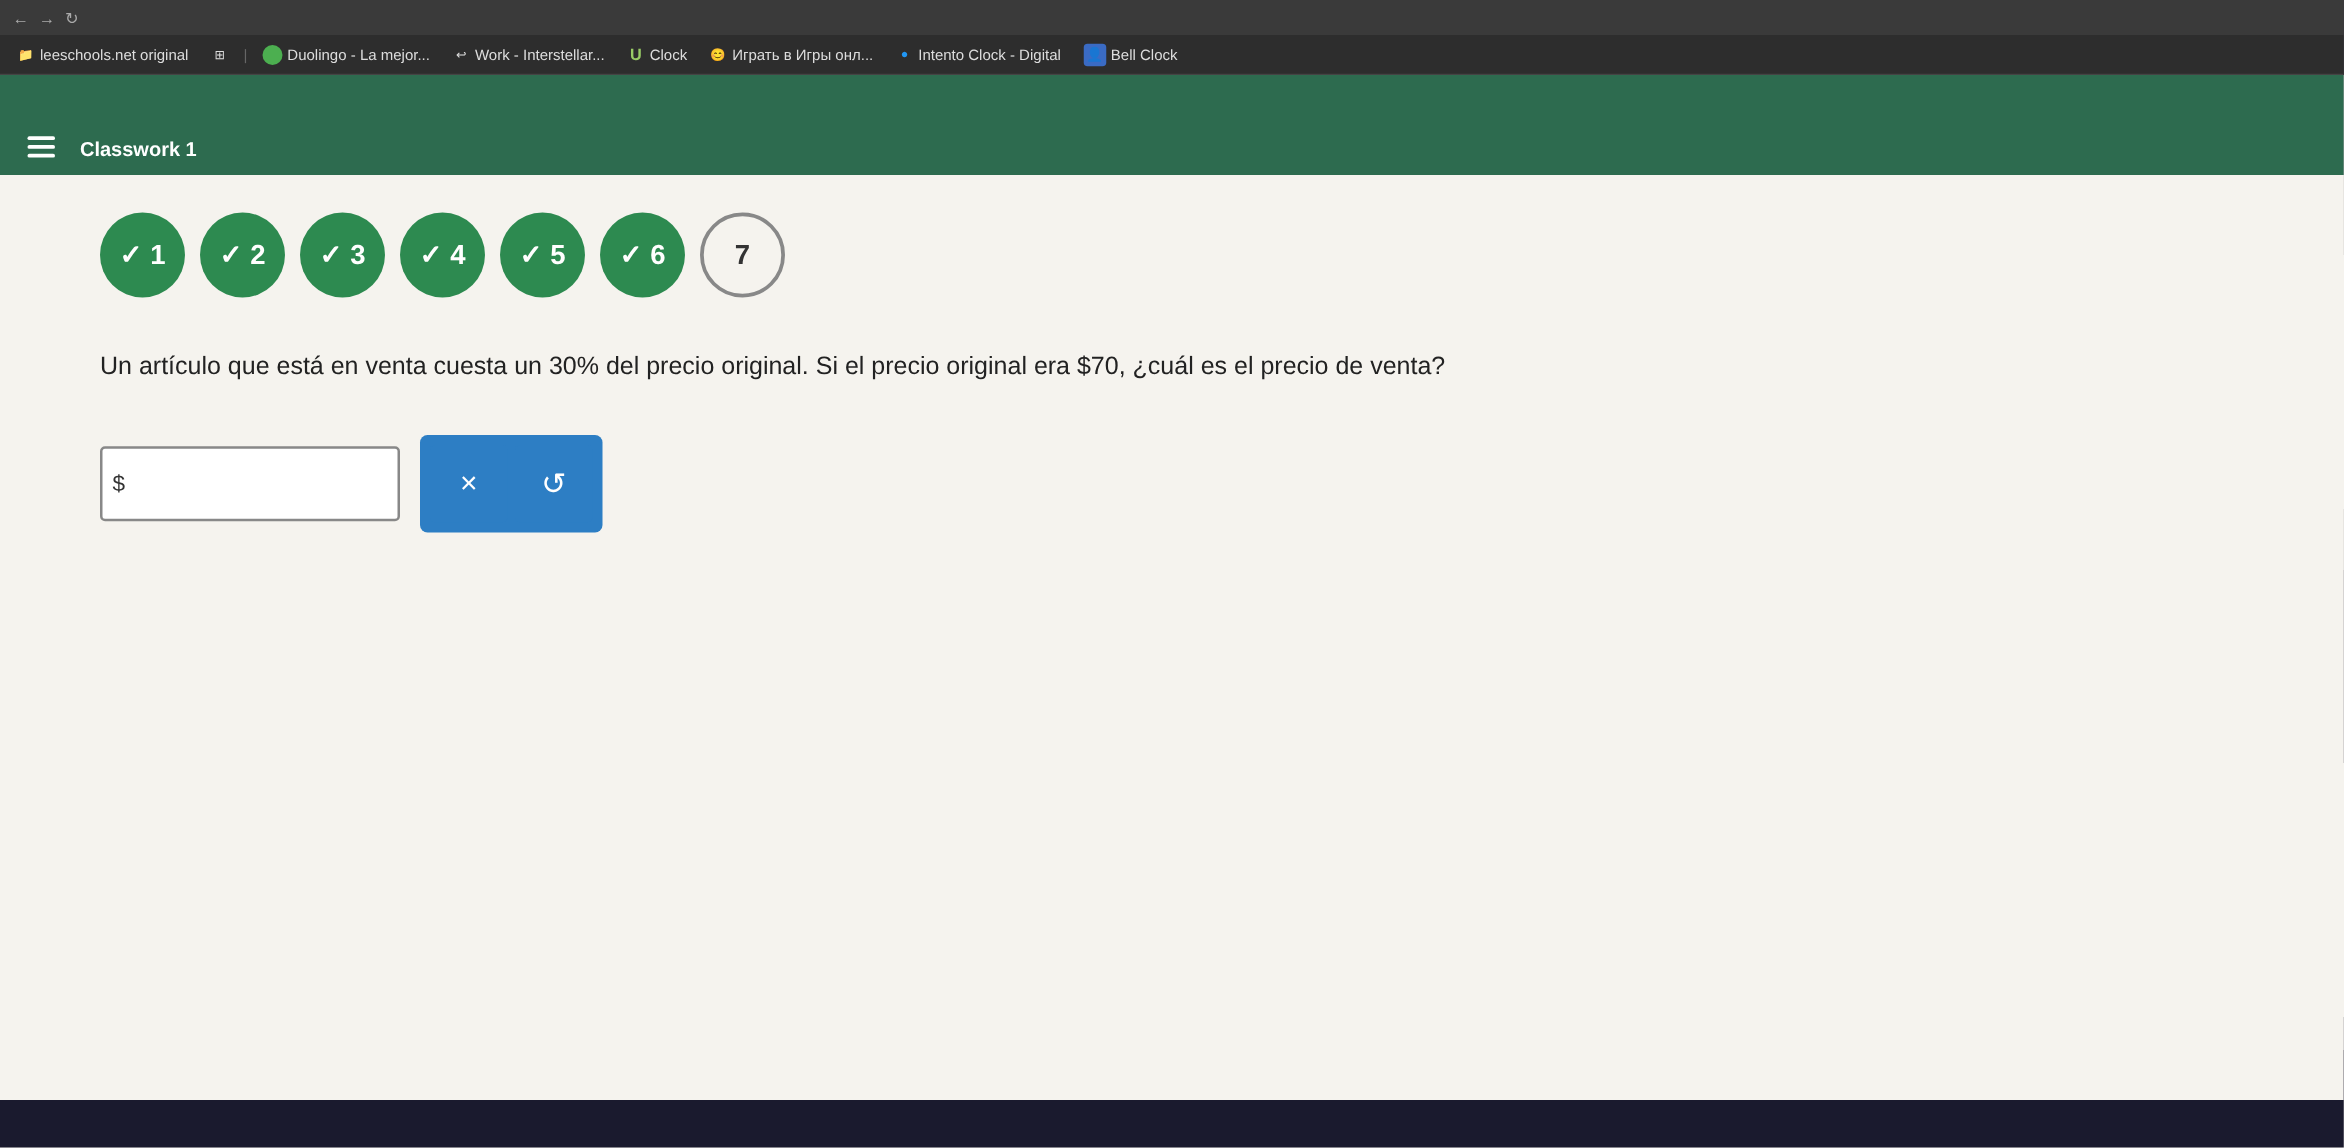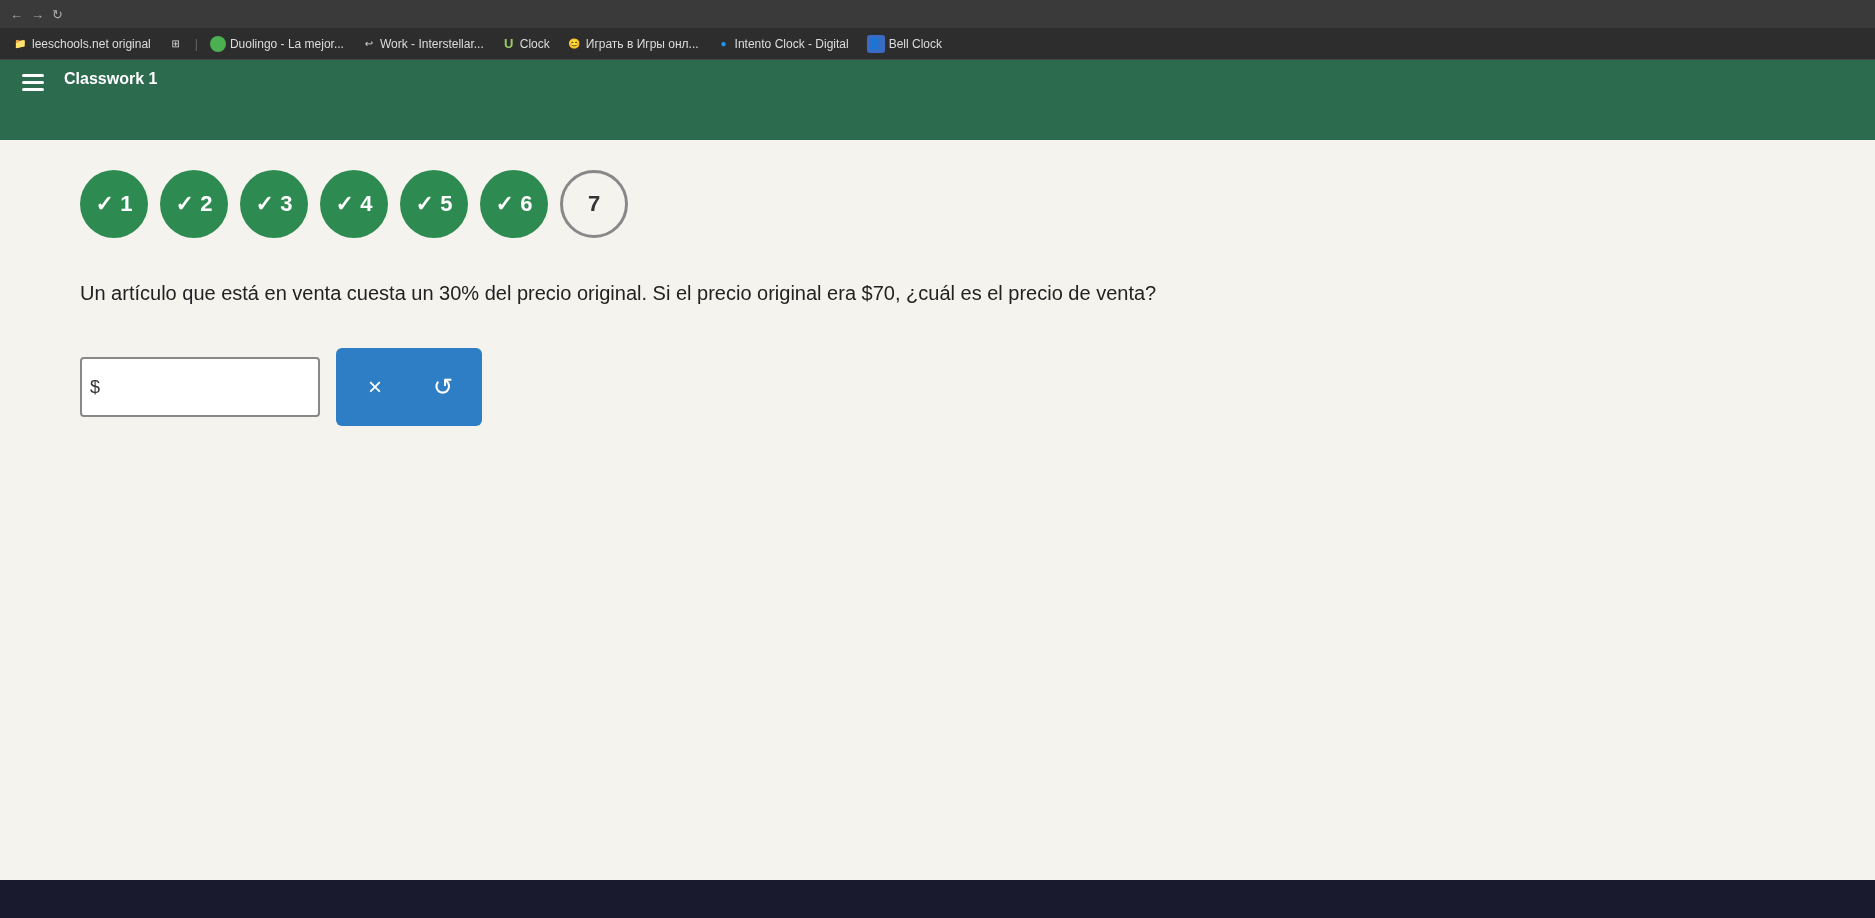--- a/index.html
+++ b/index.html
@@ -79,21 +79,21 @@
       background: #f5f3ee;
       position: relative;
     }
 
     
     .aleks-header {
       background: #2d6b4f;
       width: 100%;
       padding: 10px 18px;
       display: flex;
-      align-items: flex-start;
+      align-items: flex-end;
       gap: 16px;
       min-height: 80px;
     }
 
     .hamburger-btn {
       display: flex;
       flex-direction: column;
       gap: 4px;
       cursor: pointer;
       padding: 4px;

